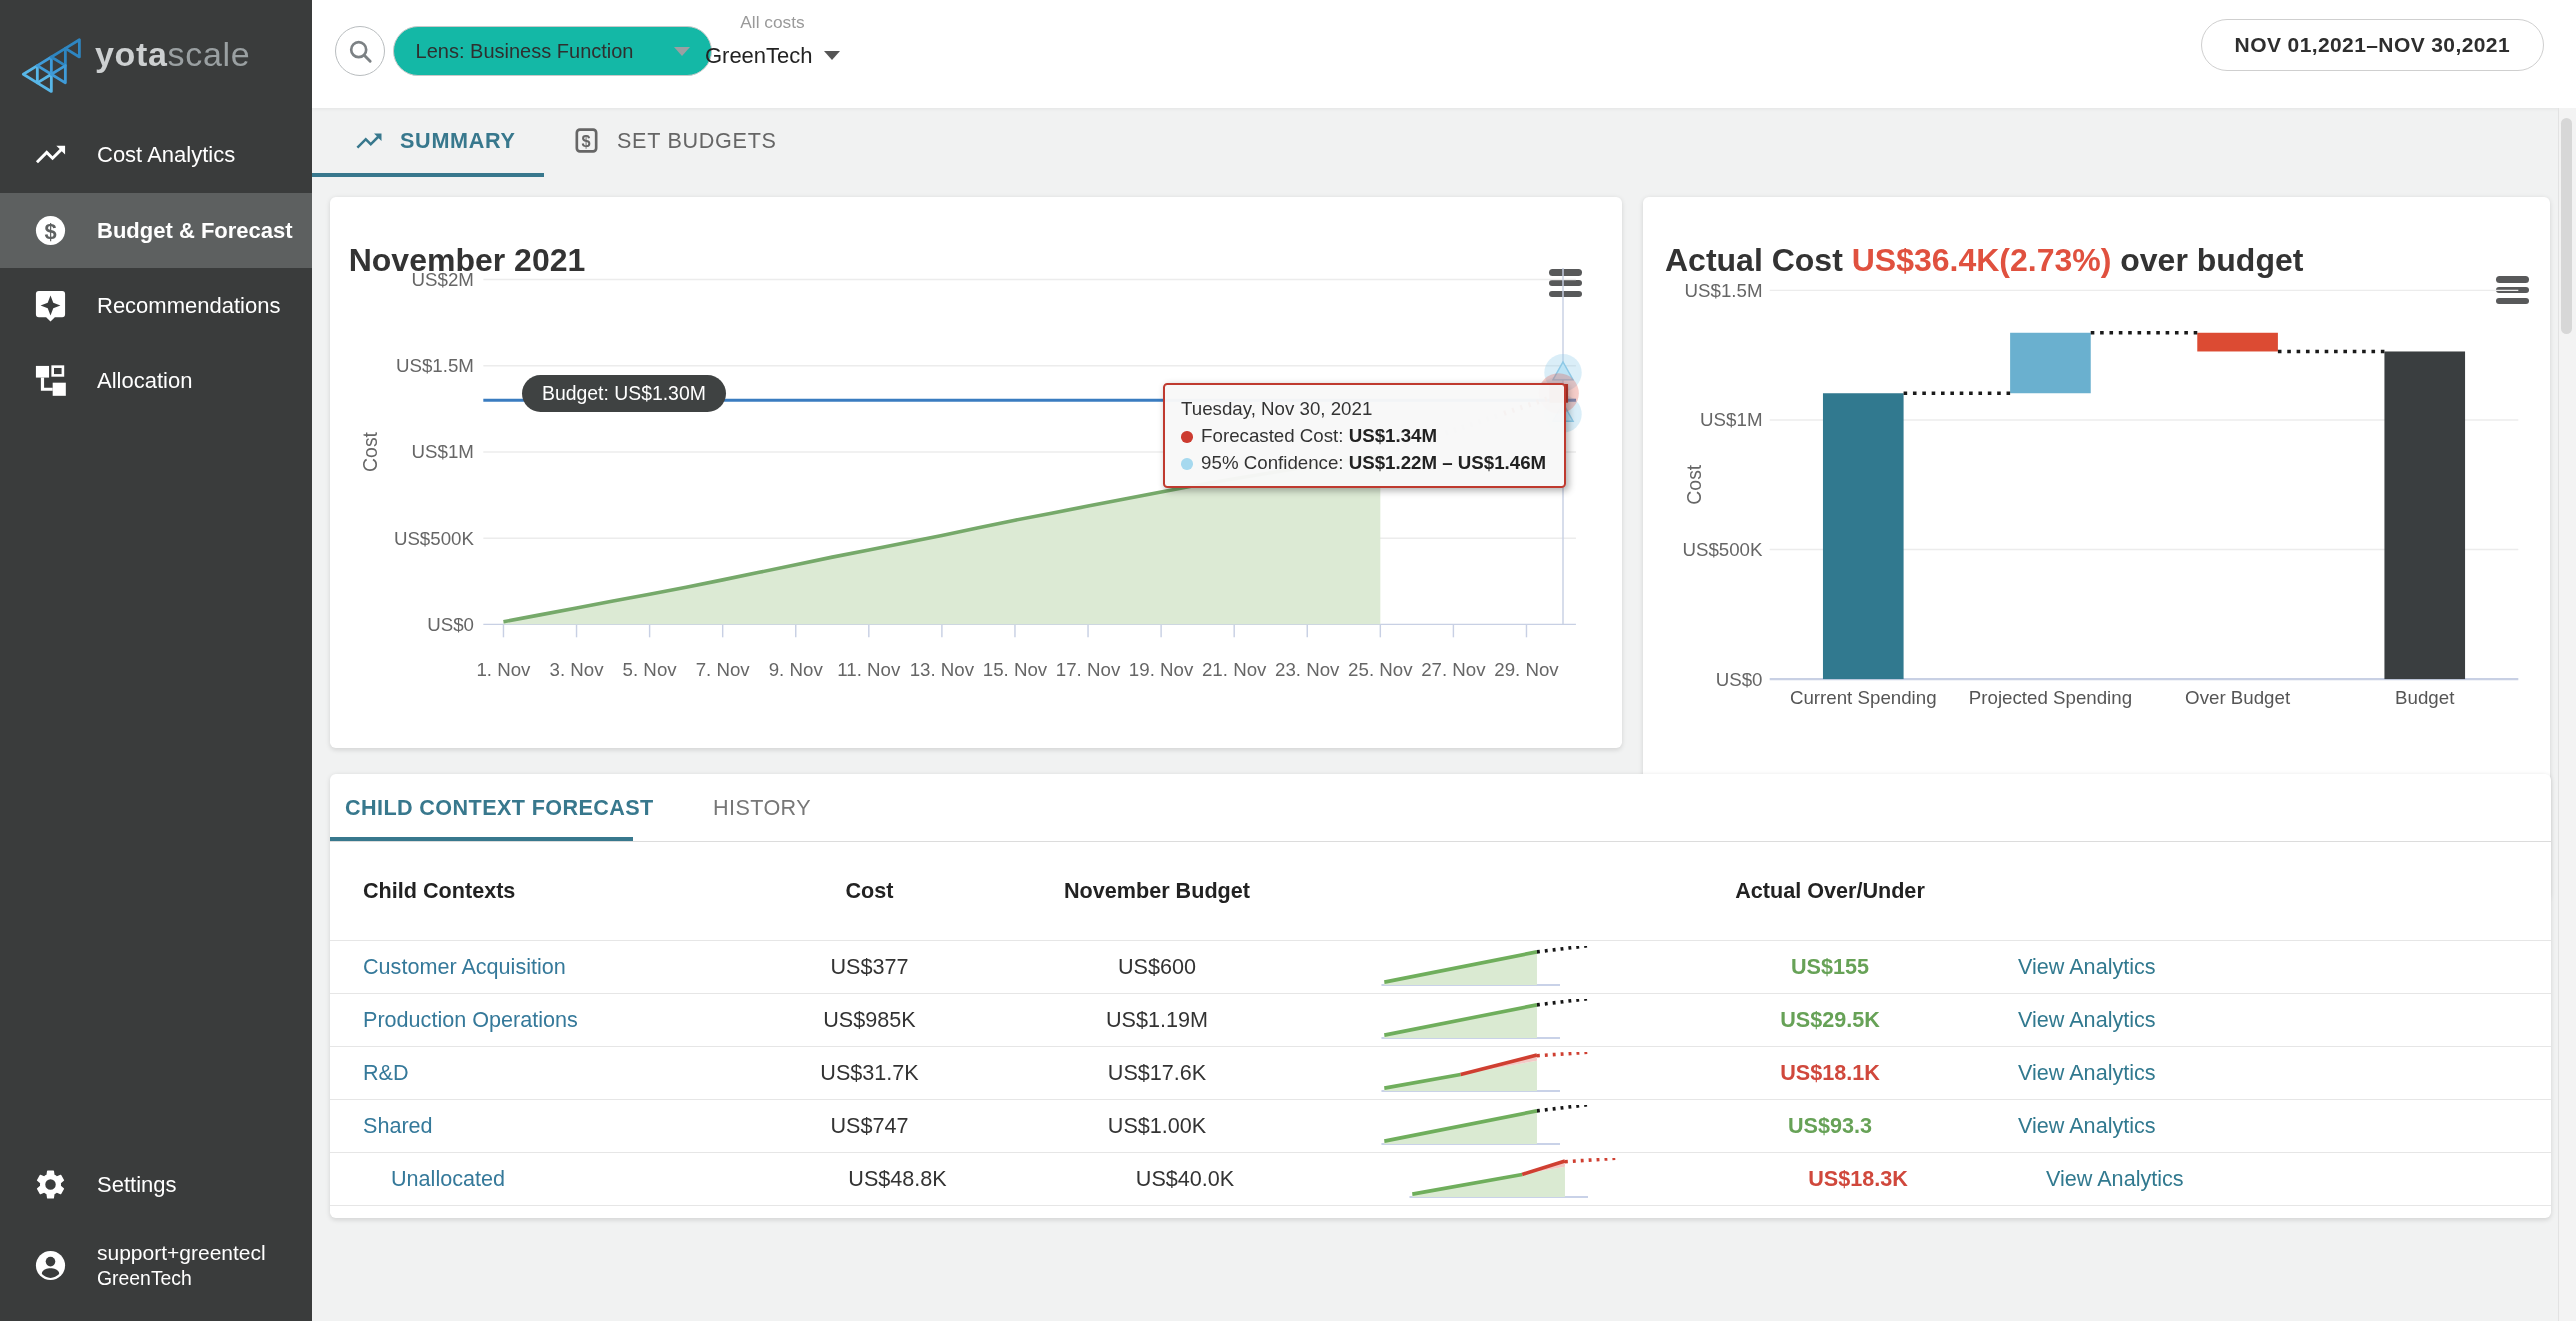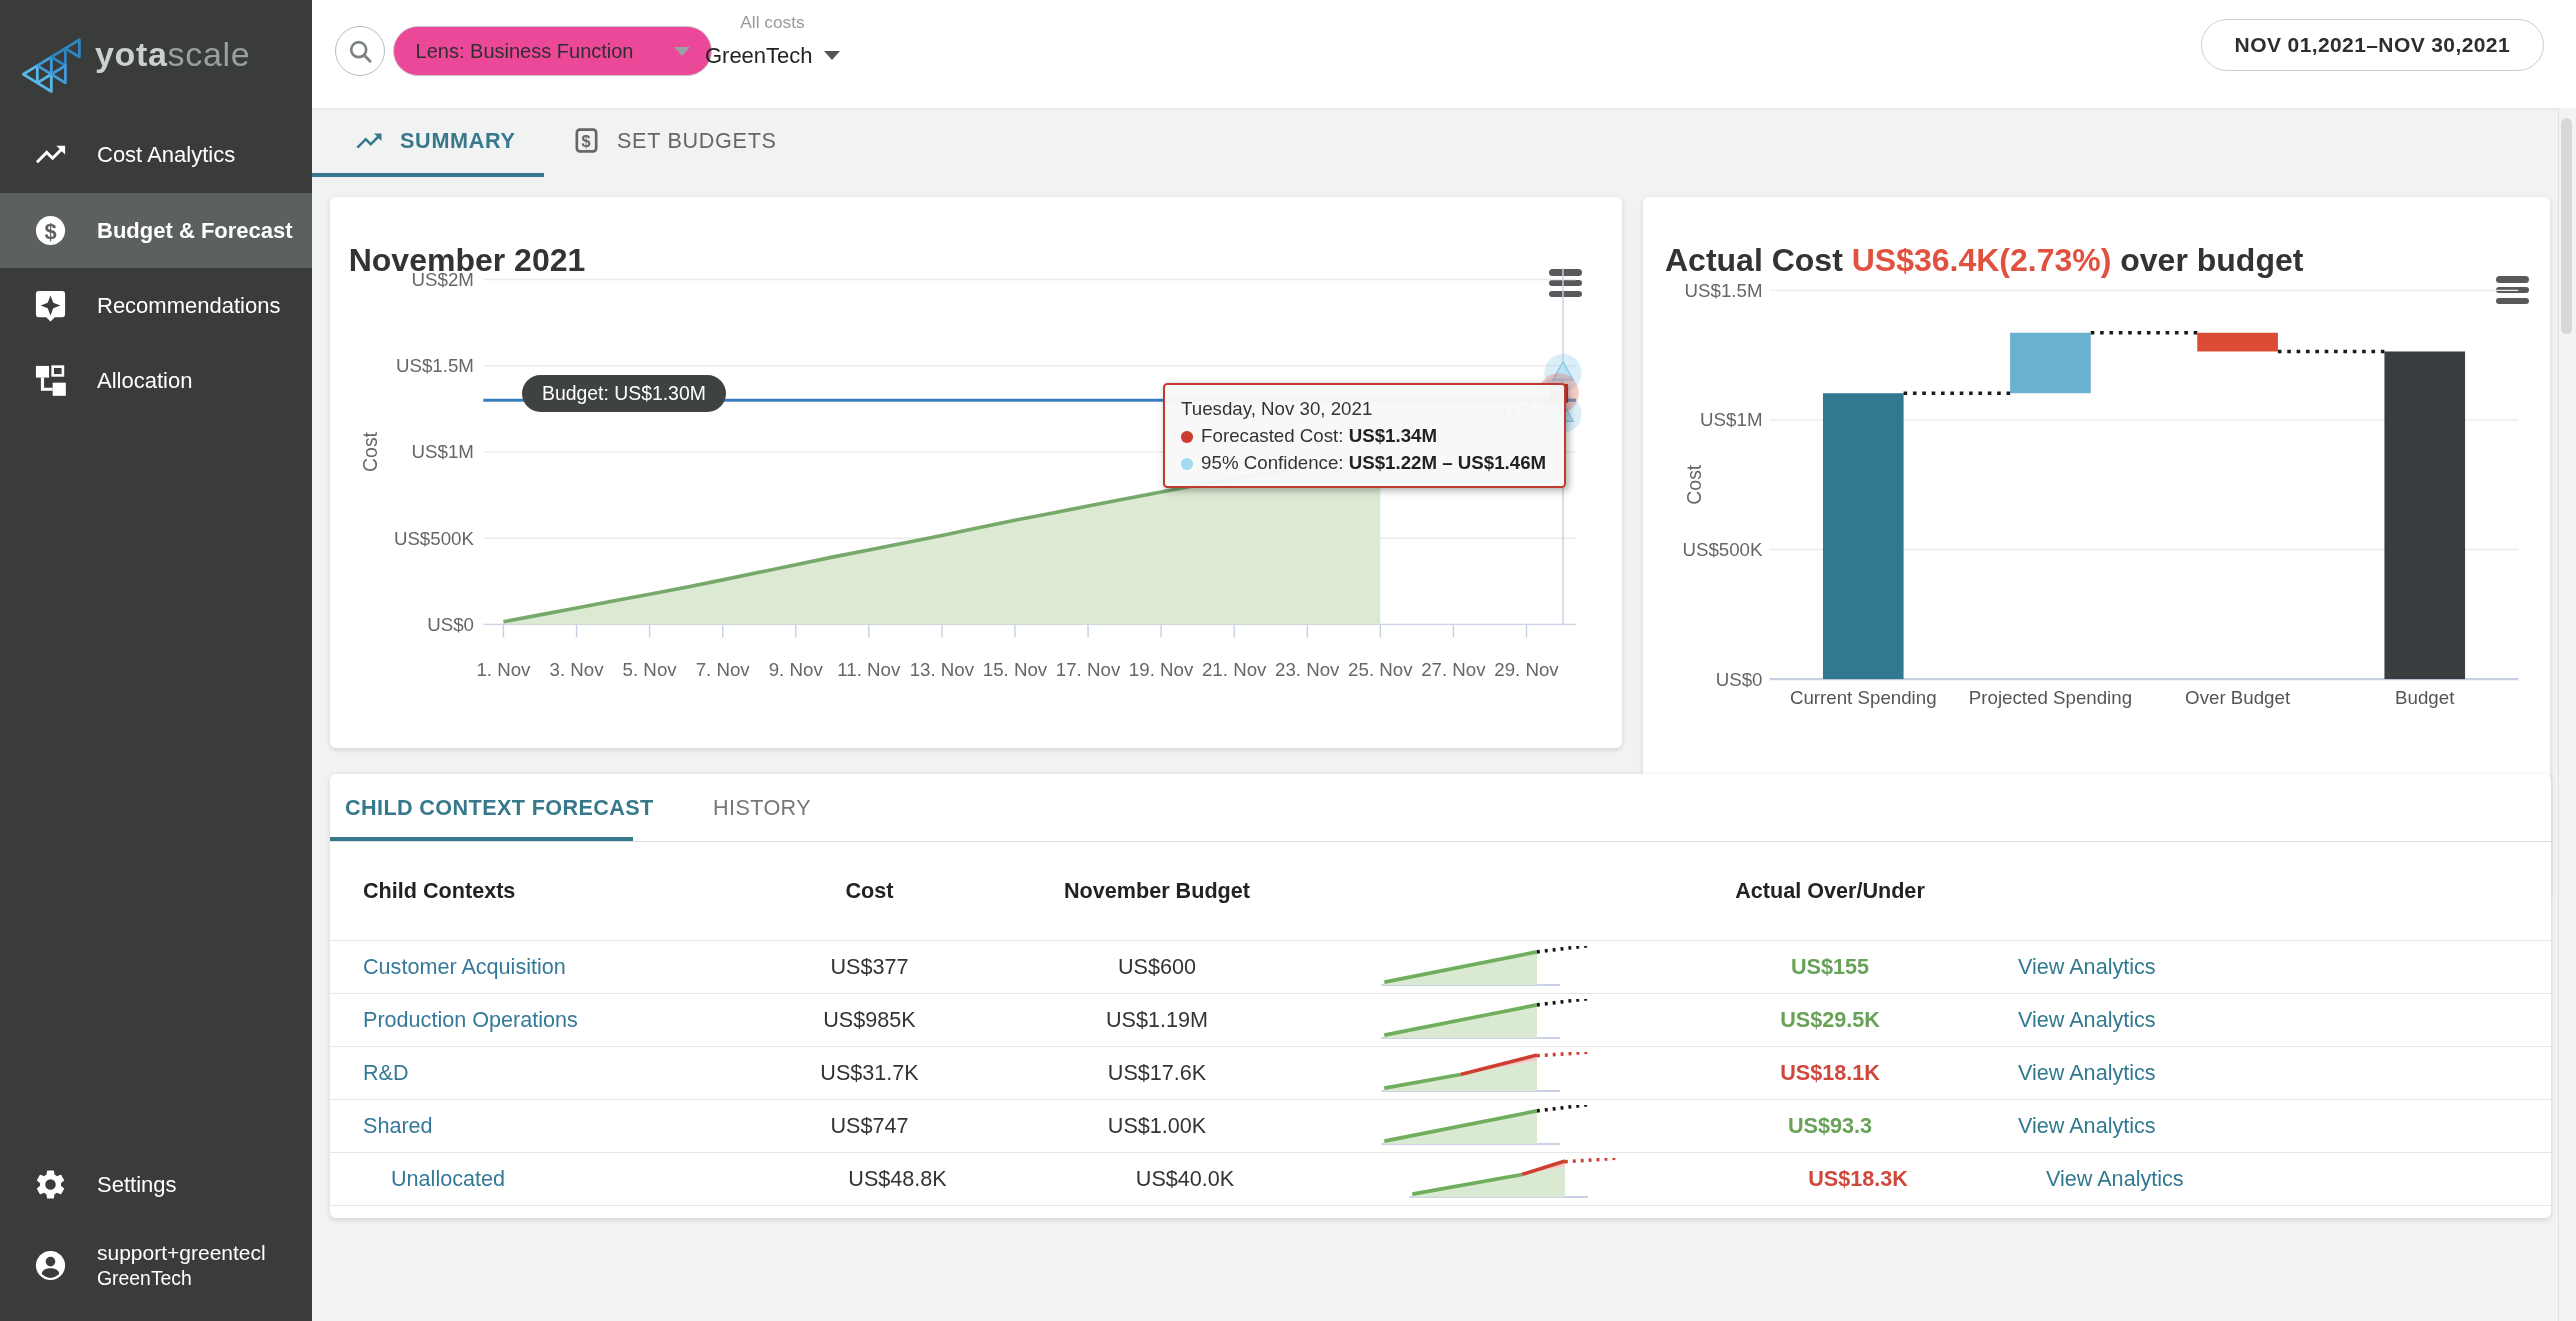--- a/index.html
+++ b/index.html
@@ -21,21 +21,21 @@
   .user-item{height:98px;}
   .user-lines{display:flex;flex-direction:column;line-height:1.25;overflow:hidden;white-space:nowrap;}
   .user-name{font-size:21px;}
   .user-org{font-size:19.4px;}
   
   .topbar{position:absolute;left:312px;top:0;width:2264px;height:108px;background:#fff;z-index:10;
     box-shadow:0 1.4px 4.3px rgba(0,0,0,.08);}
   .search-btn{position:absolute;left:23px;top:26px;width:50px;height:50px;border:1.4px solid #b9bdbf;border-radius:50%;
     box-sizing:border-box;display:flex;align-items:center;justify-content:center;cursor:pointer;background:#fff;}
   .lens-pill{position:absolute;left:81px;top:26px;height:50px;border:1.4px solid #c9c9c9;border-radius:26px;
-    box-sizing:border-box;display:flex;align-items:center;padding:0 21.6px;font-size:20px;color:#2f2f2f;background:#ec4899;cursor:pointer;}
+    box-sizing:border-box;display:flex;align-items:center;padding:0 21.6px;font-size:20px;color:#2f2f2f;background:#14b8a6;cursor:pointer;}
   .lens-pill .chev{margin-left:40px;}
   .chev{width:0;height:0;border-left:8px solid transparent;border-right:8px solid transparent;border-top:9.4px solid #9aa0a3;display:inline-block;}
   .org-switch{position:absolute;left:374px;top:11.5px;width:173px;text-align:center;cursor:pointer;}
   .org-caption{font-size:17.3px;color:#9a9a9a;}
   .org-name{font-size:22px;color:#222;margin-top:10px;display:flex;align-items:center;justify-content:center;gap:11.5px;}
   .org-name .chev{border-top-color:#555;}
   .date-pill{position:absolute;right:32px;top:18.7px;height:52px;border:1.4px solid #cfcfcf;border-radius:27px;
     box-sizing:border-box;display:flex;align-items:center;padding:16px 33px;font-size:21px;font-weight:700;color:#2e2e2e;
     letter-spacing:0.4px;background:#fff;cursor:pointer;}
   

